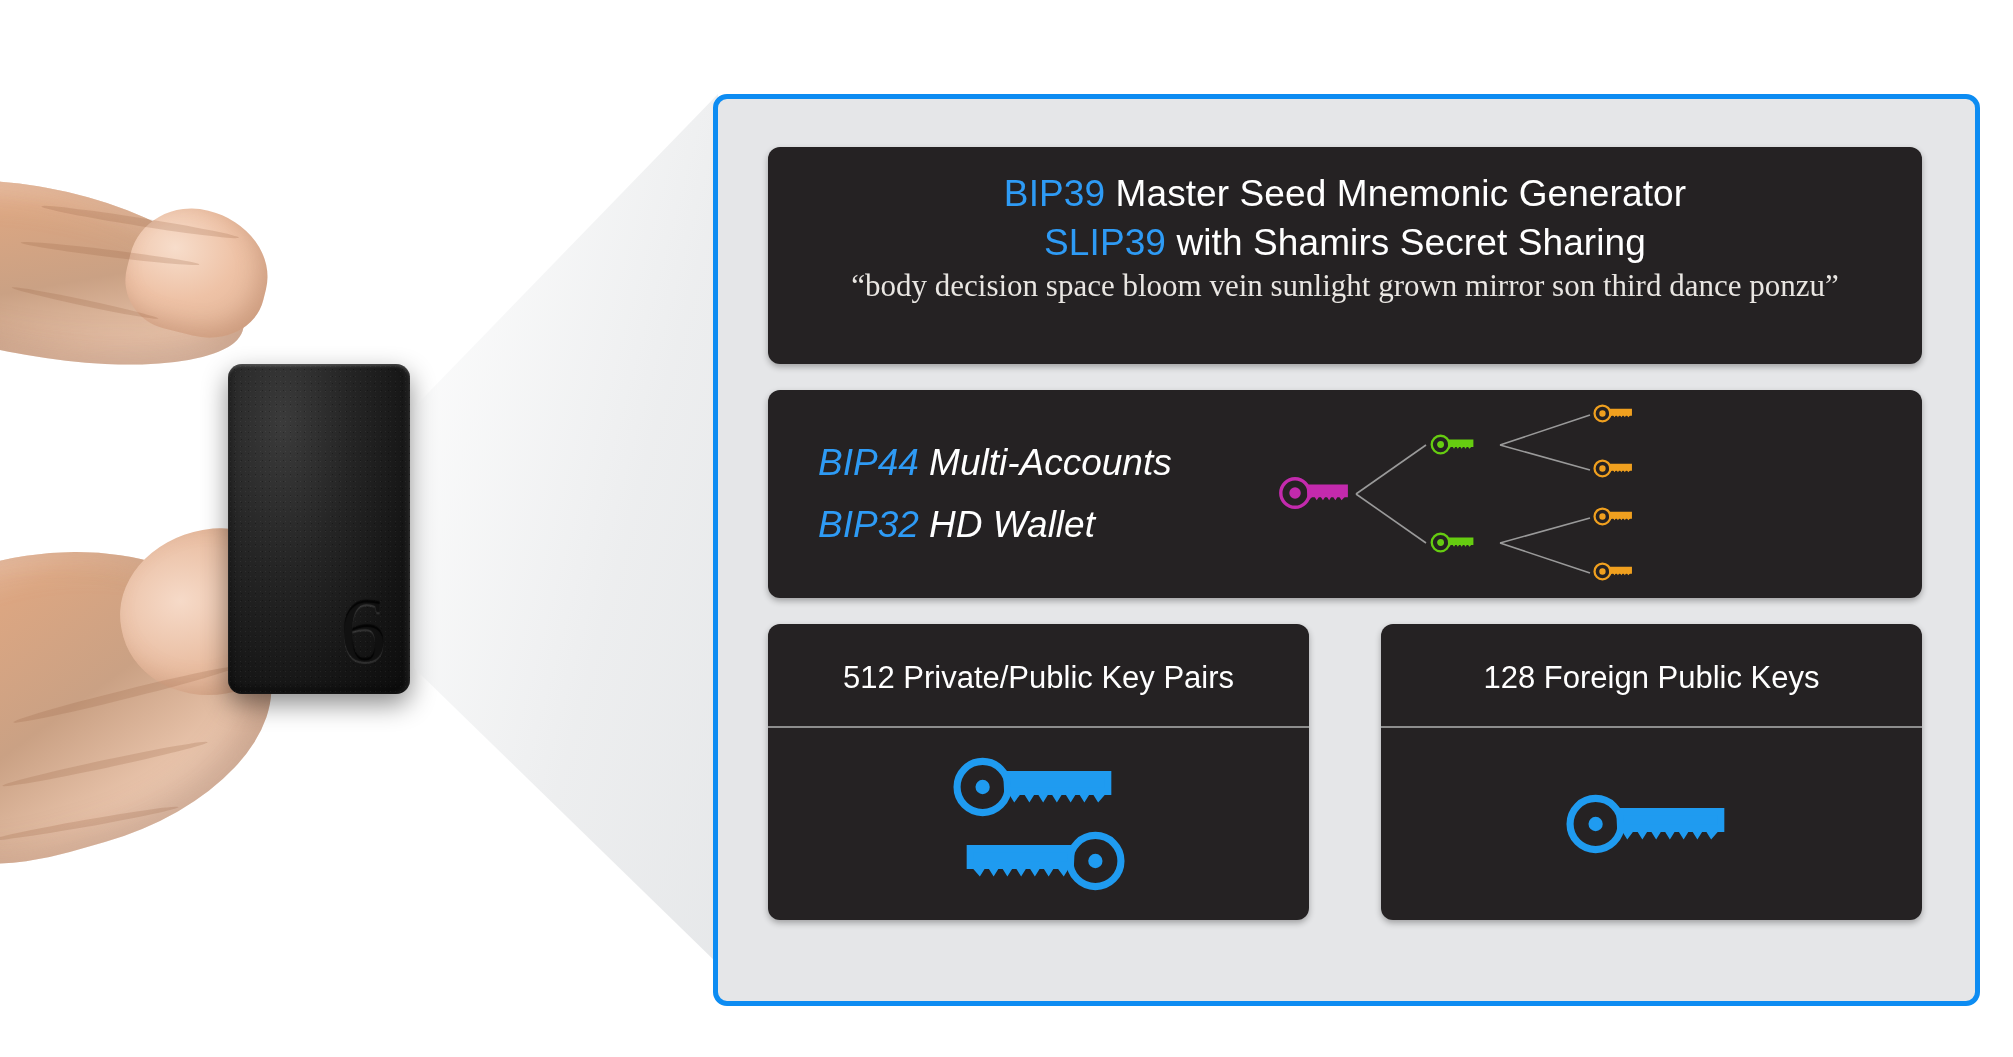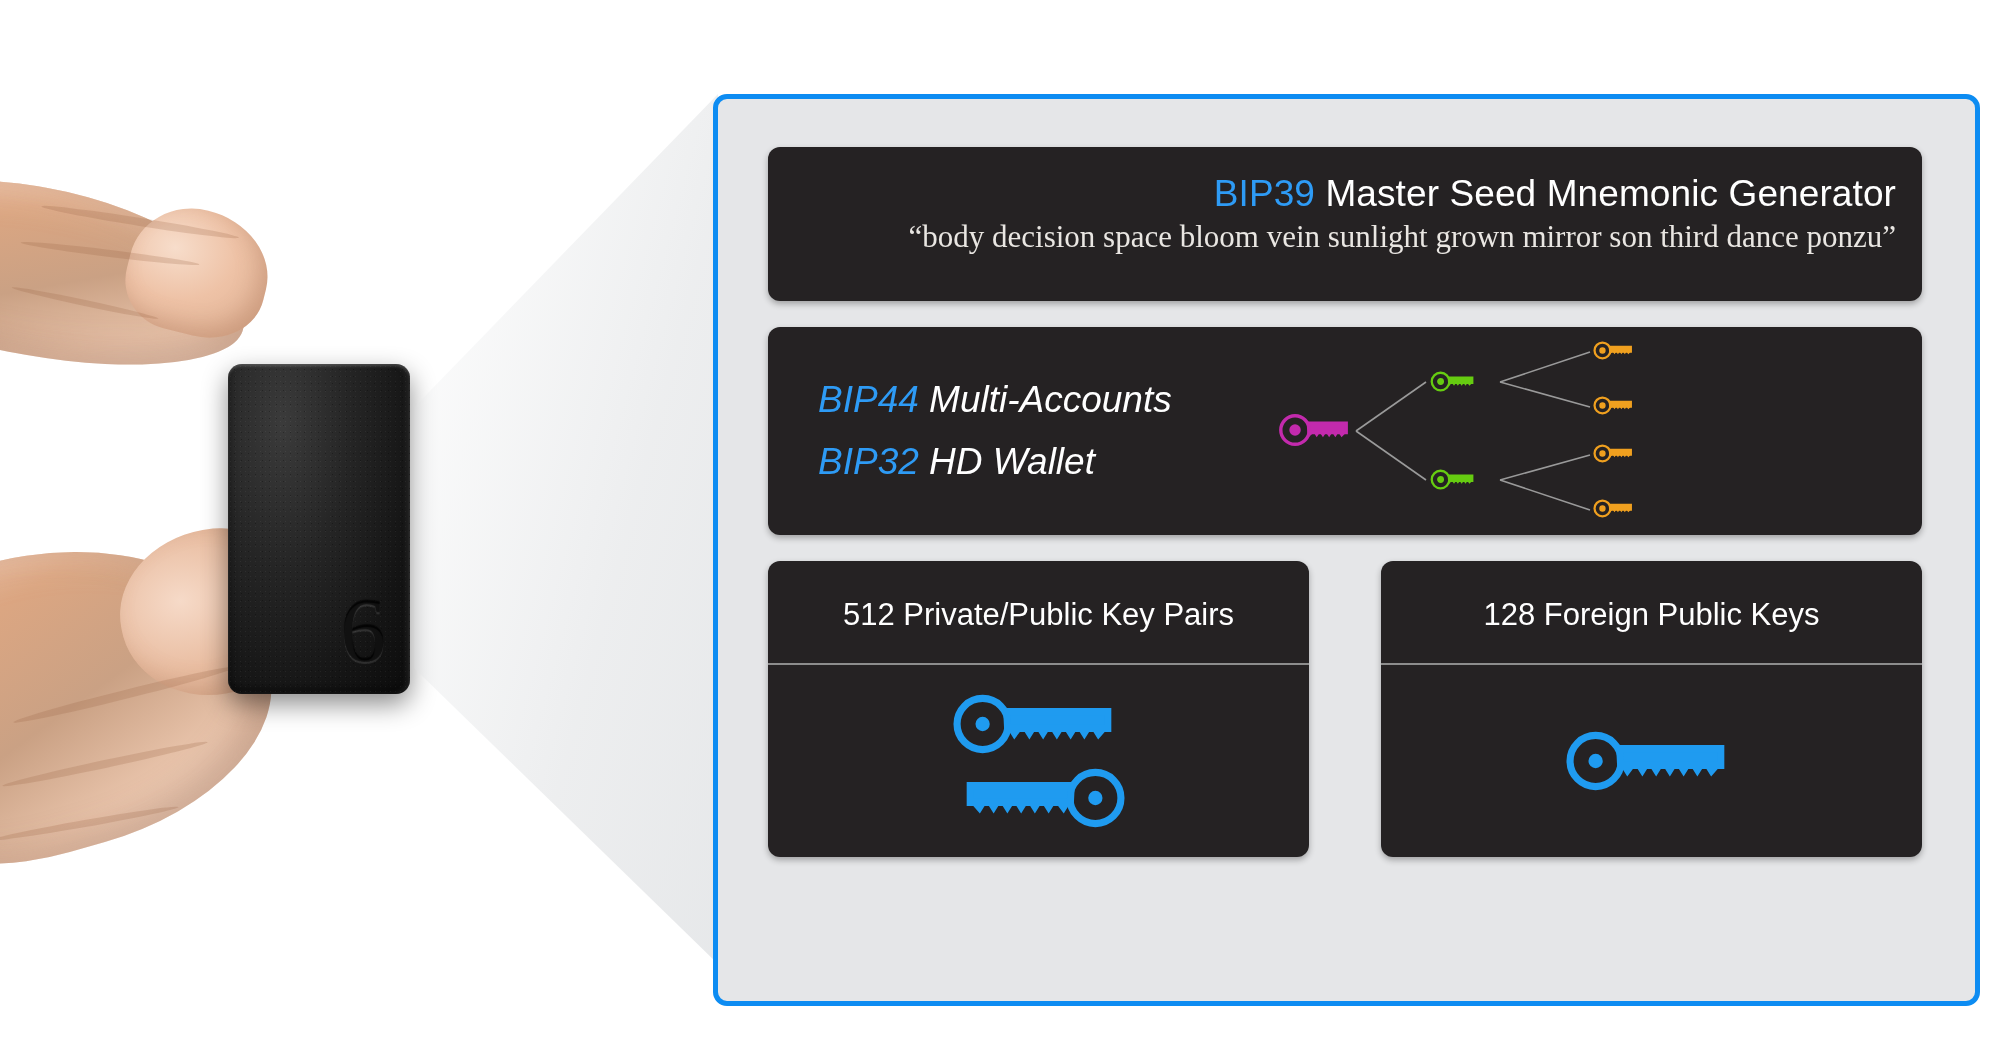--- a/index.html
+++ b/index.html
@@ -122,23 +122,23 @@
   .panel {
     background: #252223;
     border-radius: 12px;
     box-shadow: 0 3px 6px rgba(0,0,0,.30);
     box-sizing: border-box;
     position: relative;
   }
 
   
   #panel-seed {
-    height: 154px;
+    height: 217px;
     padding: 22px 26px 0 26px;
-    text-align: right;
+    text-align: center;
   }
   .seed-line {
     color: #ffffff;
     font-size: 37px;
     line-height: 49px;
     letter-spacing: .1px;
     white-space: nowrap;
   }
   .bip {
     color: #2e9bf5;
@@ -233,20 +233,23 @@
   </div>
 </div>
 
 <div id="funnel"></div>
 
 <div id="magnified-card">
 
   <div class="panel" id="panel-seed">
     <div class="seed-line">
       <span class="bip">BIP39</span><span> Master Seed Mnemonic Generator</span>
+    </div>
+    <div class="seed-line">
+      <span class="bip">SLIP39</span><span> with Shamirs Secret Sharing</span>
     </div>
     <div id="seed-mnemonic">“body decision space bloom vein sunlight grown mirror son third dance ponzu”</div>
   </div>
 
   <div class="panel" id="panel-hd">
     <div id="hd-labels">
       <div class="hd-line">
         <span class="bip">BIP44</span><span> Multi-Accounts</span>
       </div>
       <div class="hd-line">

